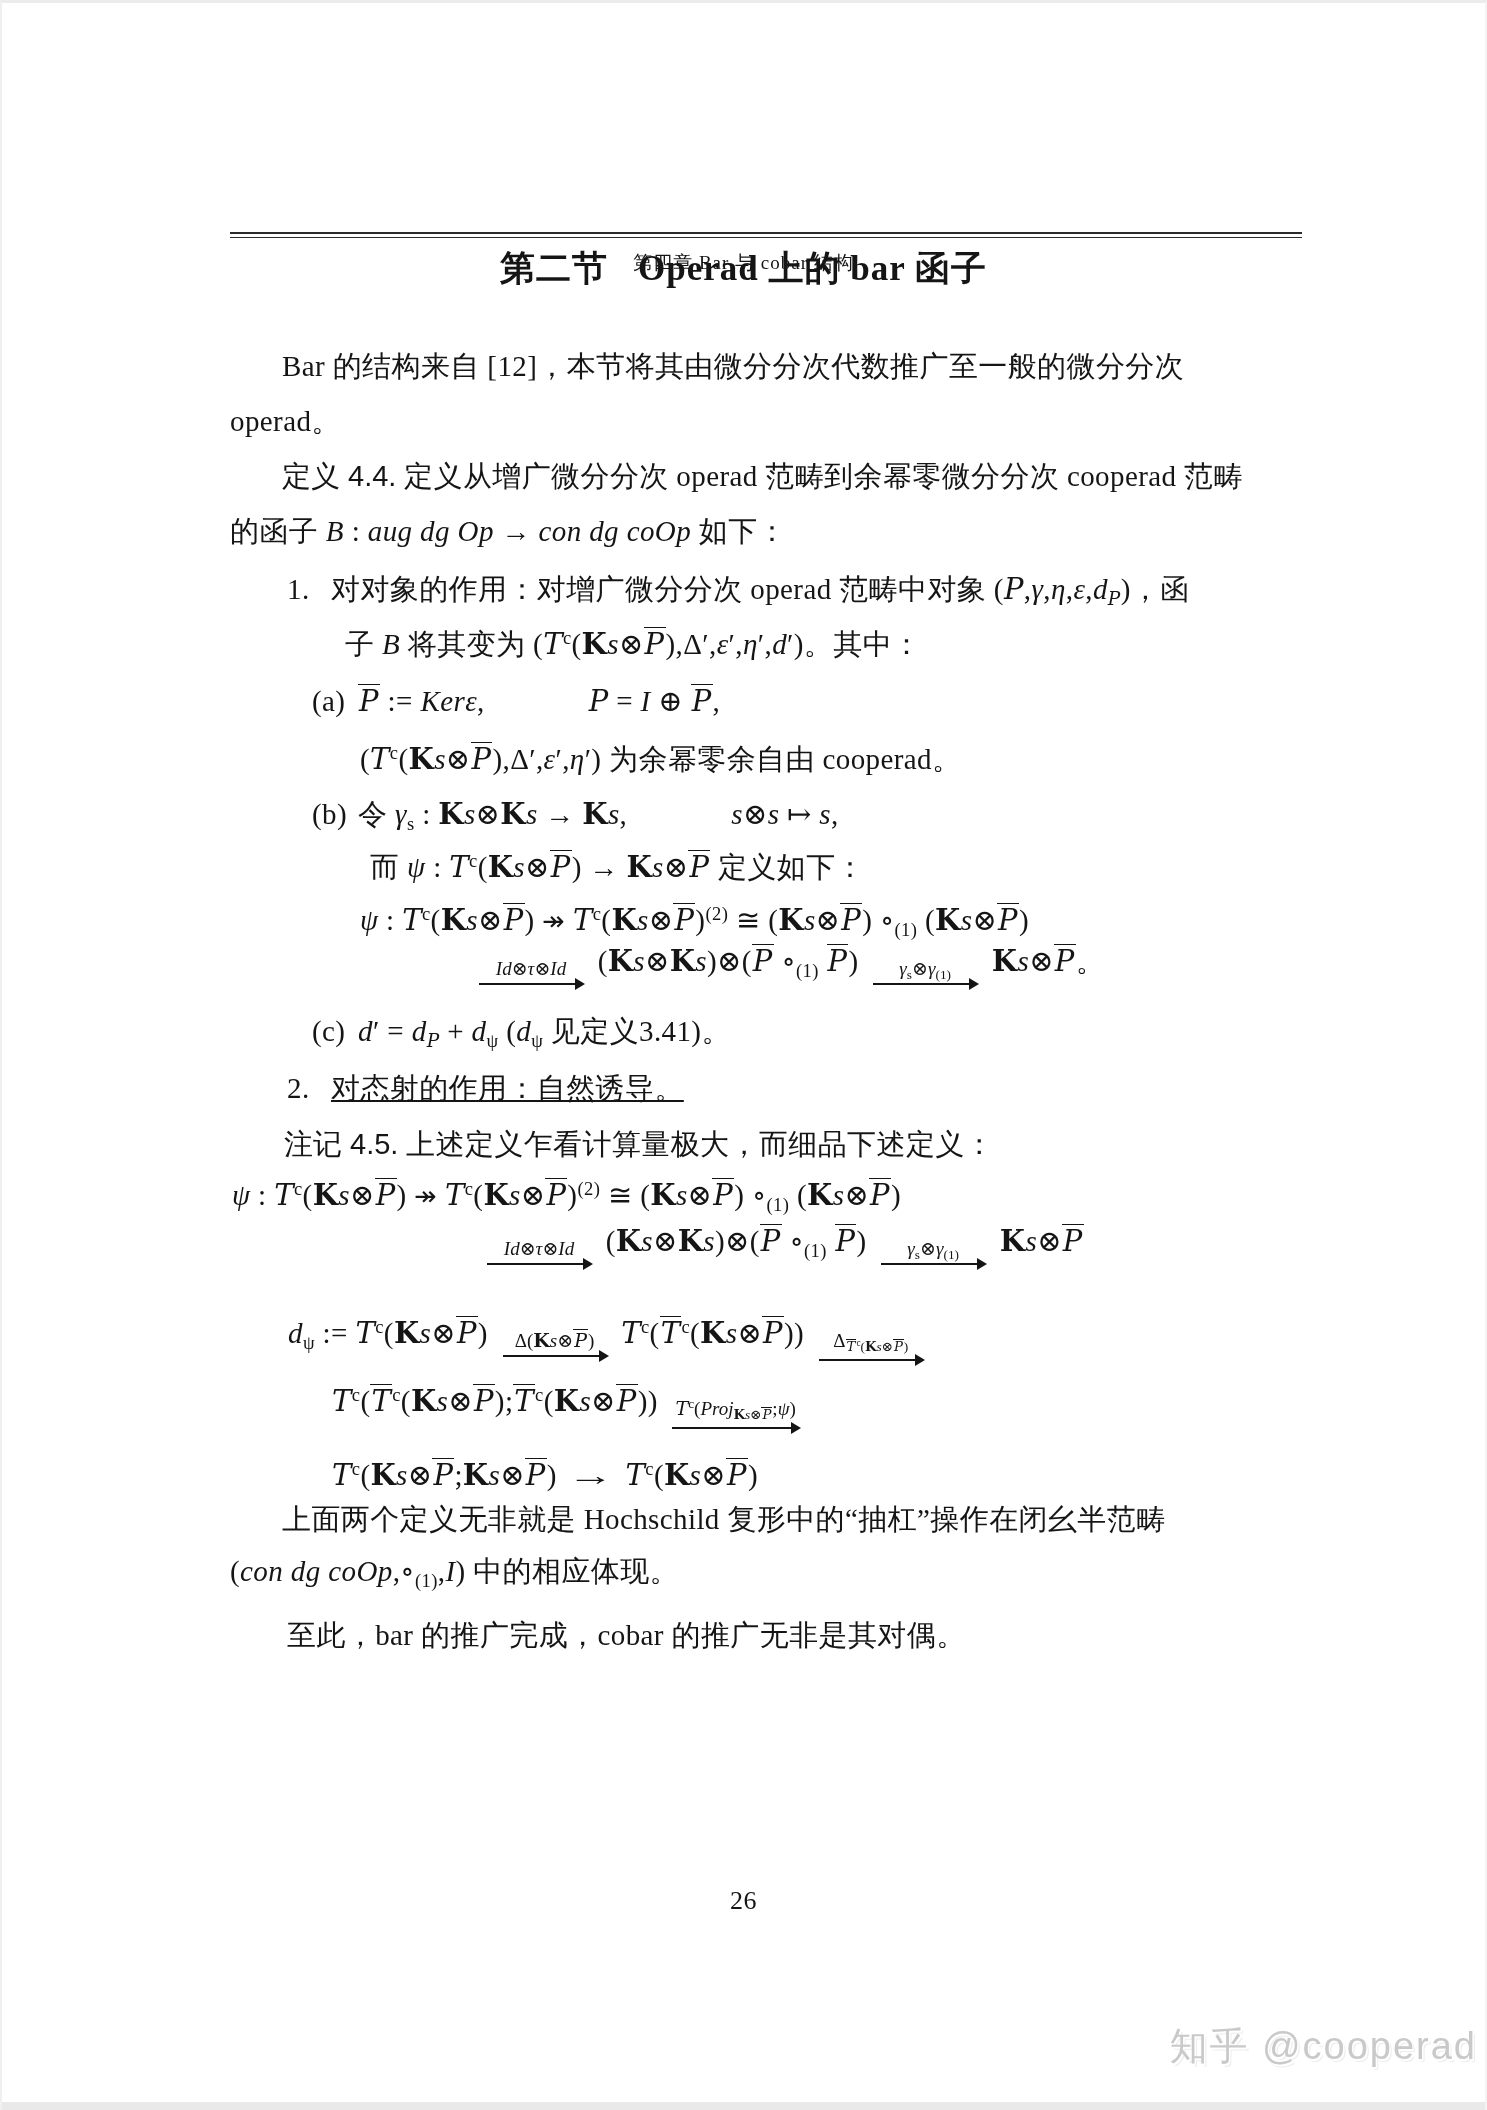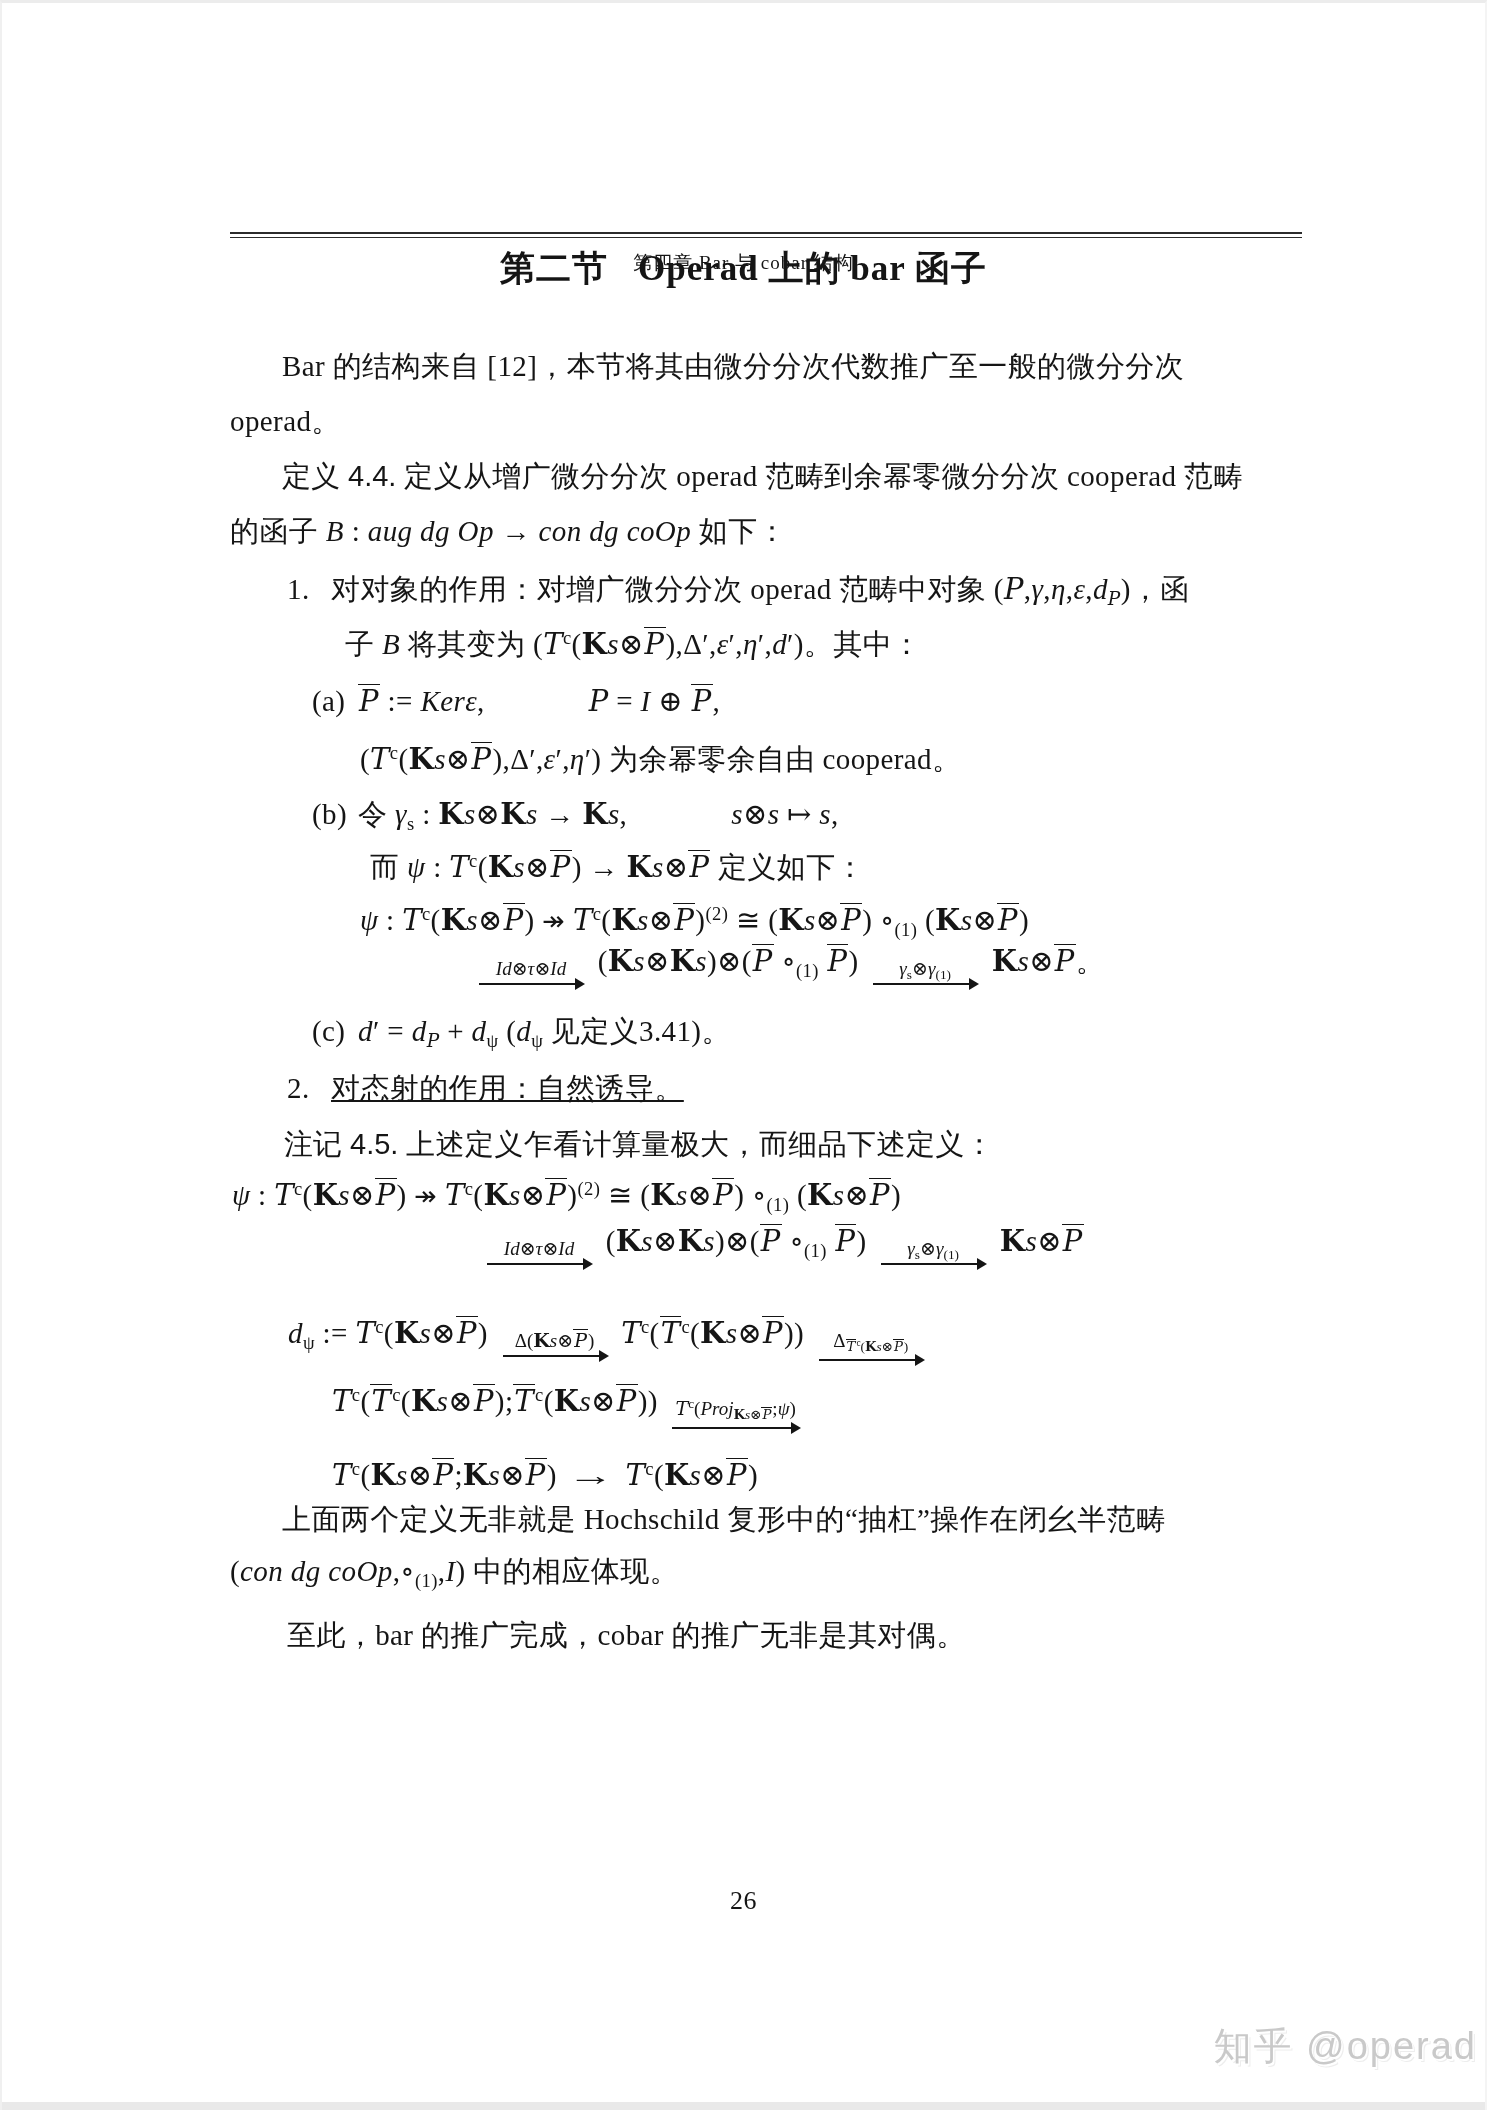--- a/index.html
+++ b/index.html
@@ -116,15 +116,15 @@
     </span></div>
 <div class="line" style="top:1444px;left:330px;margin-top:8px;"><i class="c">T</i><sup>c</sup>(<b class="k">K</b><i>s</i>⊗<i class="vc">P</i>;<b class="k">K</b><i>s</i>⊗<i class="vc">P</i>) <span class="lar">→</span> <i class="c">T</i><sup>c</sup>(<b class="k">K</b><i>s</i>⊗<i class="vc">P</i>)</div>
 
 <div class="line" style="top:1496px;left:280px;">上面两个定义无非就是 Hochschild 复形中的“抽杠”操作在闭幺半范畴</div>
 <div class="line" style="top:1548px;left:228px;">(<i>con dg coOp</i>,∘<sub>(1)</sub>,<i>I</i>) 中的相应体现。</div>
 
 <div class="line" style="top:1612px;left:285px;">至此，bar 的推广完成，cobar 的推广无非是其对偶。</div>
 
 <div class="line pagenum center" style="top:1878px;">26</div>
 
-<div class="watermark">知乎 @operad</div>
+<div class="watermark">知乎 @cooperad</div>
 
 <div class="bottom-strip"></div>
 
 </body></html>

